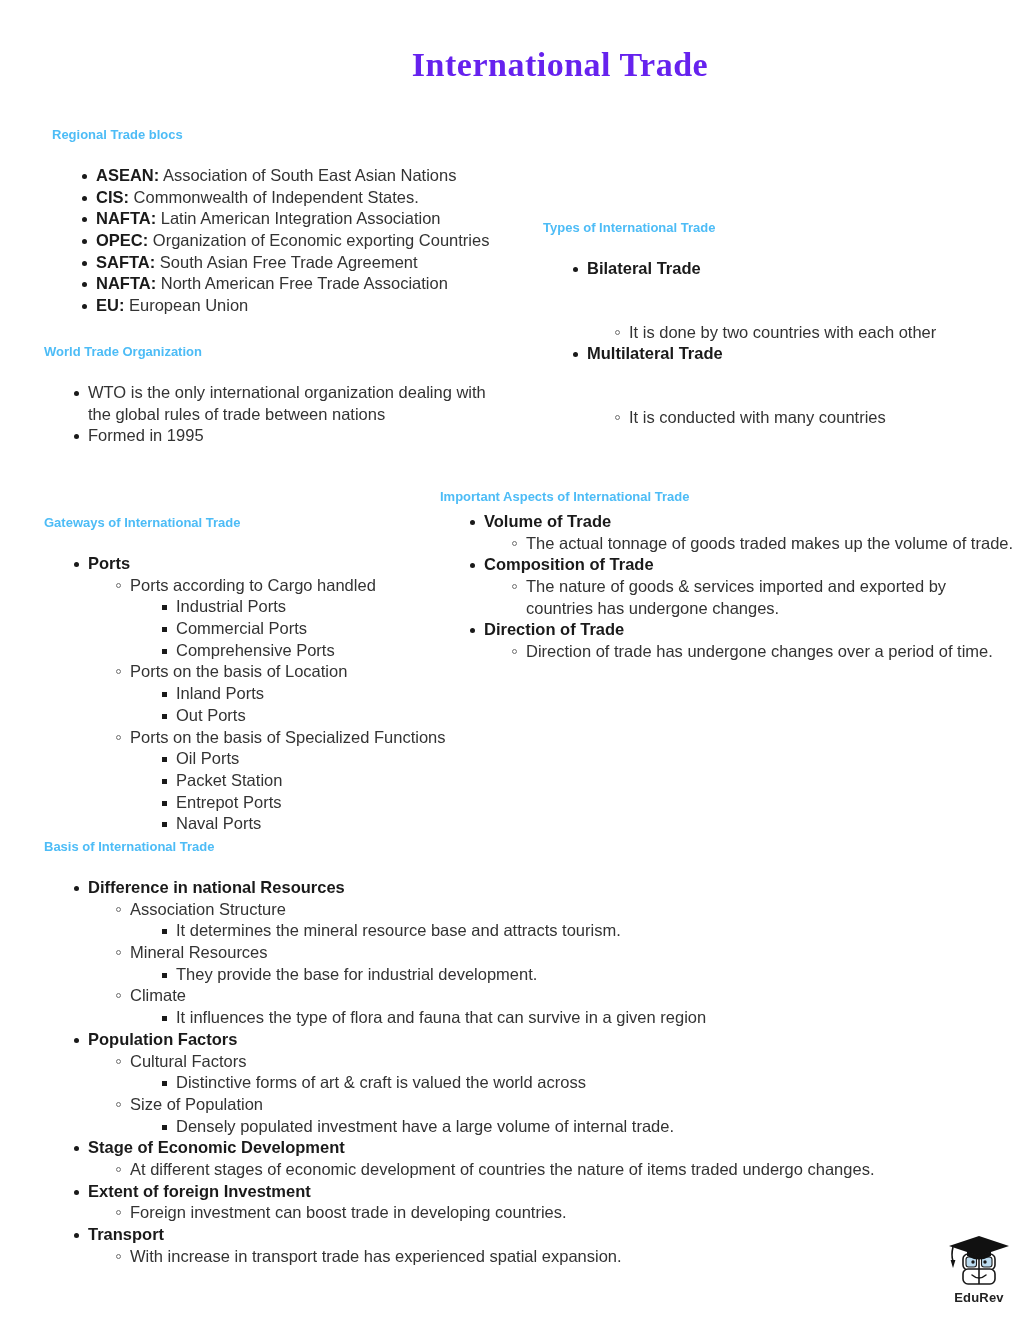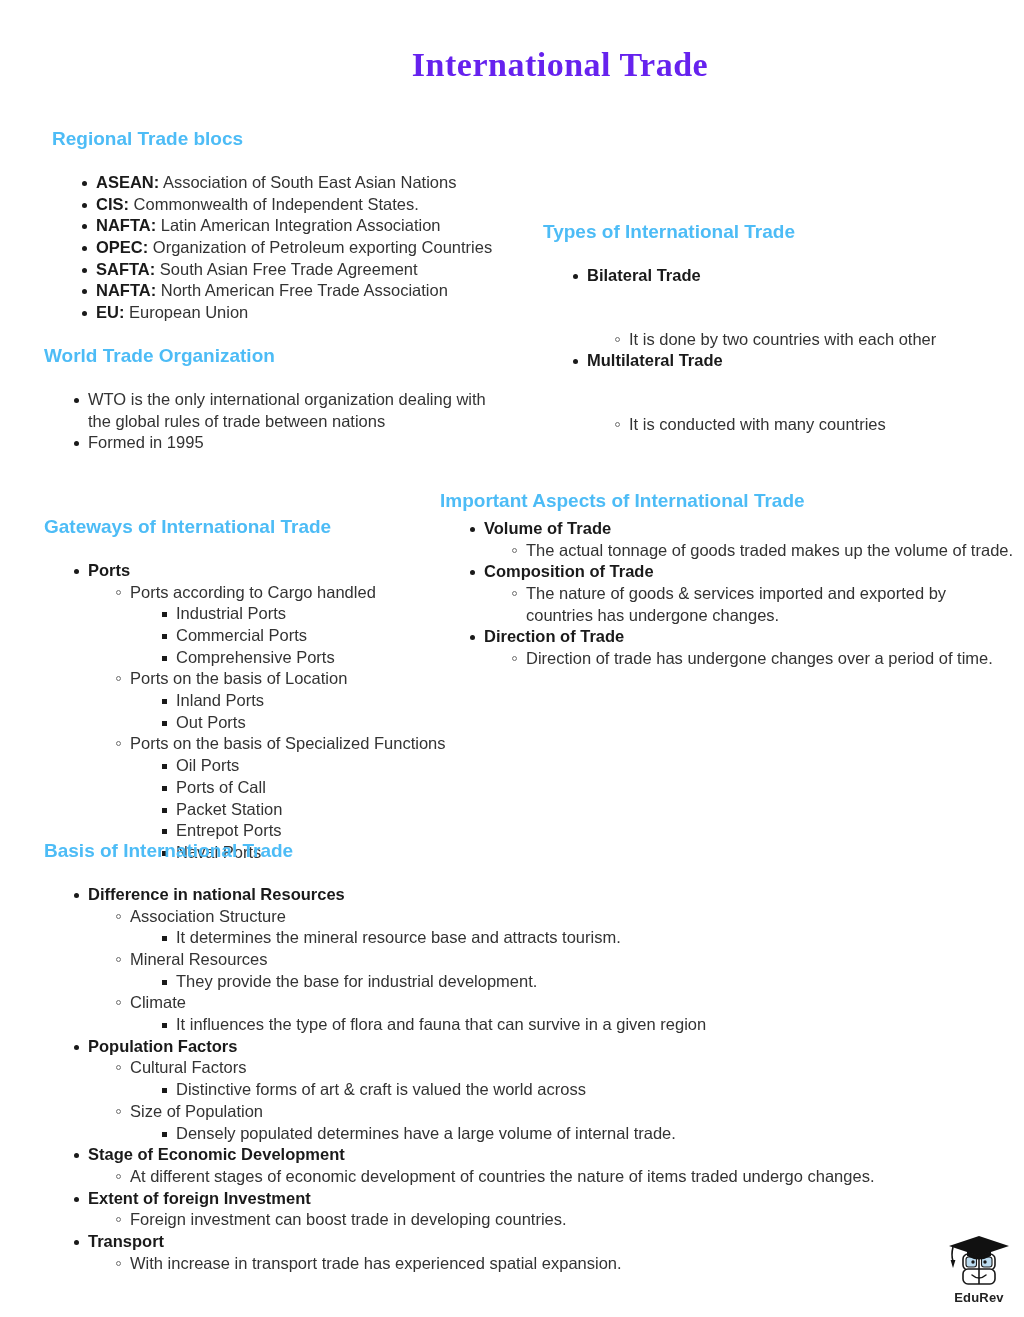--- a/index.html
+++ b/index.html
@@ -34,21 +34,21 @@
     font-size: 34px;
     letter-spacing: 0.5px;
     color: #6622EE;
     padding-left: 48px;
   }
 
   
   .section-heading {
     font-family: "Liberation Sans", sans-serif;
     font-weight: bold;
-    font-size: 19px;
+    font-size: 13px;
     color: #4DBCF6;
     line-height: 1.15;
     white-space: nowrap;
   }
 
   
   ul.lvl {
     list-style: none;
     margin: 0;
     padding: 0;
@@ -149,21 +149,21 @@
 
   <div class="doc-title">International Trade</div>
 
   <div class="block" id="blk-regional">
     <div class="section-heading">Regional Trade blocs</div>
     <div class="heading-gap-lg"></div>
     <ul class="lvl l1">
       <li><span class="b">ASEAN:</span><span> Association of South East Asian Nations</span></li>
       <li><span class="b">CIS:</span><span> Commonwealth of Independent States.</span></li>
       <li><span class="b">NAFTA:</span><span> Latin American Integration Association</span></li>
-      <li><span class="b">OPEC:</span><span> Organization of Petroleum exporting Countries</span></li>
+      <li><span class="b">OPEC:</span><span> Organization of Economic exporting Countries</span></li>
       <li><span class="b">SAFTA:</span><span> South Asian Free Trade Agreement</span></li>
       <li><span class="b">NAFTA:</span><span> North American Free Trade Association</span></li>
       <li><span class="b">EU:</span><span> European Union</span></li>
     </ul>
   </div>
 
   <div class="block" id="blk-wto">
     <div class="section-heading">World Trade Organization</div>
     <div class="heading-gap-lg"></div>
     <ul class="lvl l1">
@@ -210,21 +210,20 @@
             <span>Ports on the basis of Location</span>
             <ul class="lvl l3">
               <li>Inland Ports</li>
               <li>Out Ports</li>
             </ul>
           </li>
           <li>
             <span>Ports on the basis of Specialized Functions</span>
             <ul class="lvl l3">
               <li>Oil Ports</li>
-              <li>Ports of Call</li>
               <li>Packet Station</li>
               <li>Entrepot Ports</li>
               <li>Naval Ports</li>
             </ul>
           </li>
         </ul>
       </li>
     </ul>
   </div>
 
@@ -287,21 +286,21 @@
         <ul class="lvl l2">
           <li>
             <span>Cultural Factors</span>
             <ul class="lvl l3">
               <li>Distinctive forms of art &amp; craft is valued the world across</li>
             </ul>
           </li>
           <li>
             <span>Size of Population</span>
             <ul class="lvl l3">
-              <li>Densely populated determines have a large volume of internal trade.</li>
+              <li>Densely populated investment have a large volume of internal trade.</li>
             </ul>
           </li>
         </ul>
       </li>
 
       <li>
         <span class="b">Stage of Economic Development</span>
         <ul class="lvl l2">
           <li>At different stages of economic development of countries the nature of items traded undergo changes.</li>
         </ul>

